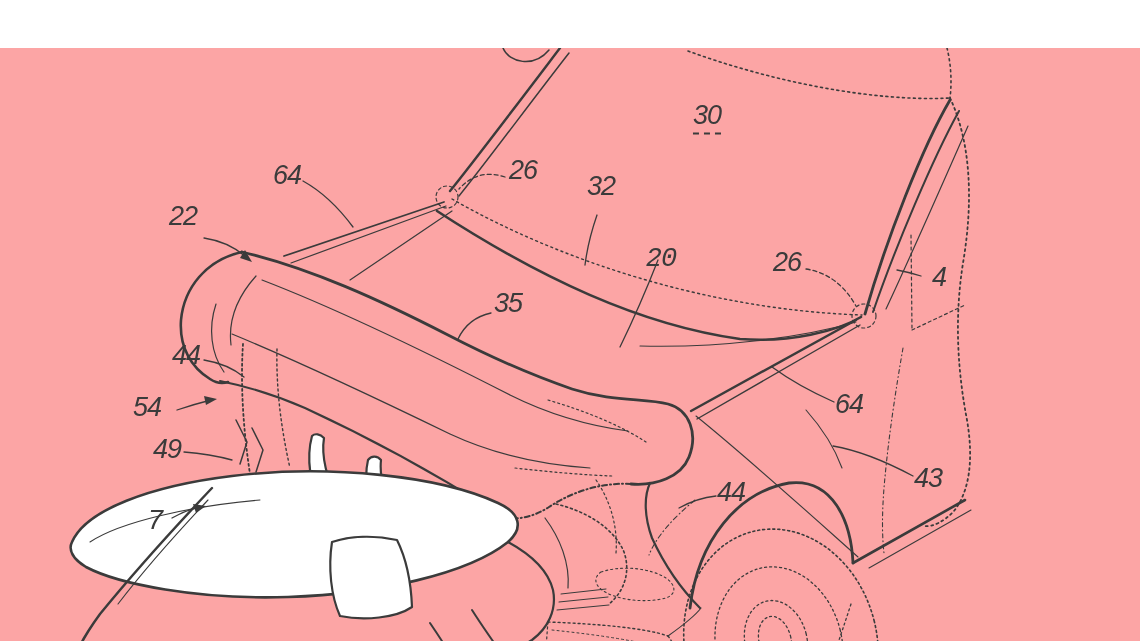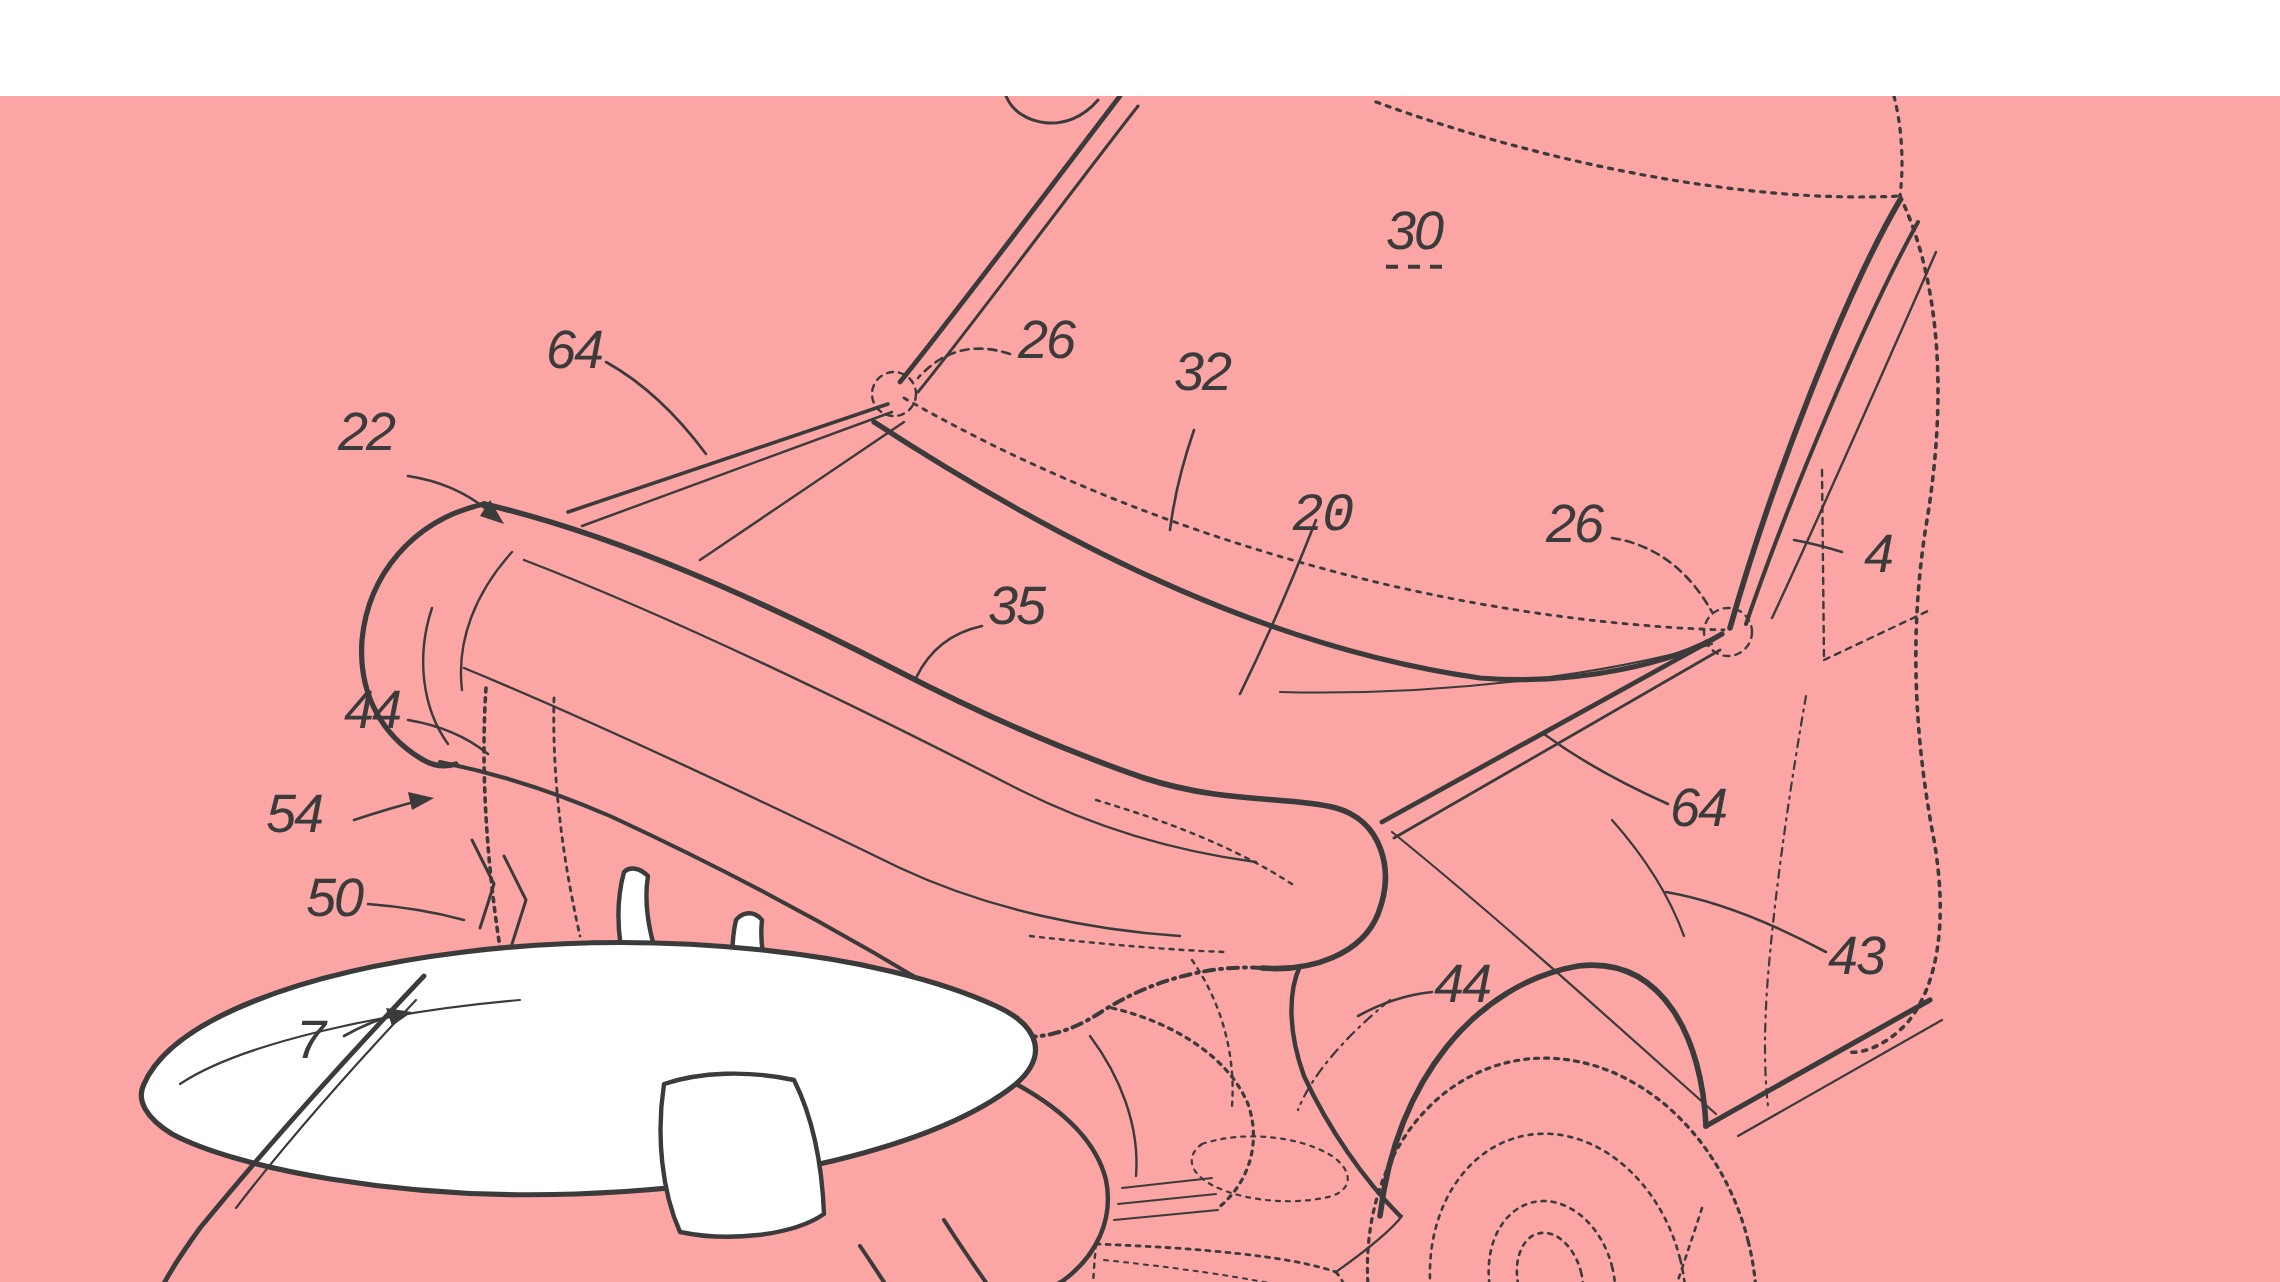--- a/index.html
+++ b/index.html
@@ -165,19 +165,19 @@
       <span class="ref-label" style="left: 523px; top: 124px;">26</span>
       <span class="ref-label" style="left: 183px; top: 170px; font-style: italic;">22</span>
       <span class="ref-label" style="left: 601px; top: 140px;">32</span>
       <span class="ref-label" style="left: 661px; top: 213px; font-family: Liberation Mono, monospace;">20</span>
       <span class="ref-label" style="left: 787px; top: 216px;">26</span>
       <span class="ref-label" style="left: 939px; top: 231px;">4</span>
       <span class="ref-label" style="left: 508px; top: 257px;">35</span>
       <span class="ref-label" style="left: 186px; top: 309px;">44</span>
       <span class="ref-label" style="left: 147px; top: 361px;">54</span>
       <span class="ref-label" style="left: 849px; top: 358px;">64</span>
-      <span class="ref-label" style="left: 167px; top: 403px;">50</span>
+      <span class="ref-label" style="left: 167px; top: 403px;">49</span>
       <span class="ref-label" style="left: 928px; top: 432px;">43</span>
       <span class="ref-label" style="left: 731px; top: 446px;">44</span>
       <span class="ref-label" style="left: 155px; top: 474px;">7</span>
       <span class="ref-label small" style="left: 898px; top: 632px;">V</span>
     </div>
 </div>
 
 </body></html>

